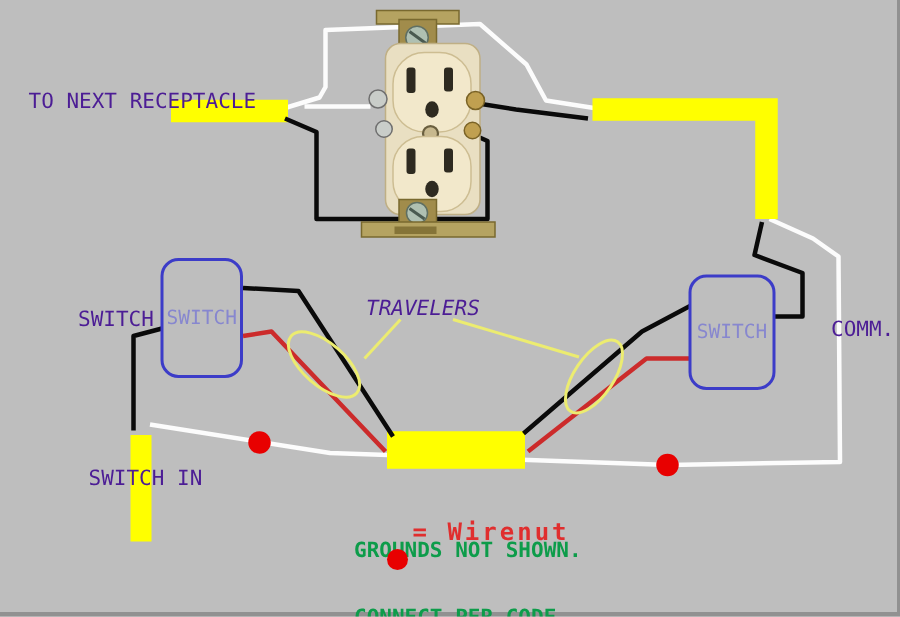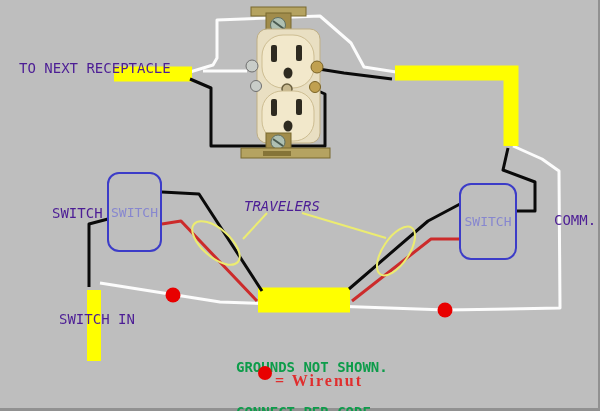--- a/index.html
+++ b/index.html
@@ -111,15 +111,15 @@
   <div class="lbl" style="left:244px;top:199px;font-style:italic;">TRAVELERS</div>
   <div class="lbl" style="left:518px;top:213px;margin-left:36px;">COMM.</div>
   <div class="lbl" style="left:59px;top:312px;">SWITCH IN</div>
 
   <div class="lbl note" style="left:236px;top:330px;">
     <div>GROUNDS NOT SHOWN.</div>
     <div>CONNECT PER CODE.</div>
   </div>
 
   <div class="legend-dot" style="left:258px;top:366px;"></div>
-  <div class="lbl legend-text" style="left:275px;top:373px;font-family:Liberation Serif, serif;">= Wirenut</div>
+  <div class="lbl legend-text" style="left:275px;top:347px;">= Wirenut</div>
 
 </div>
 
 </body></html>

